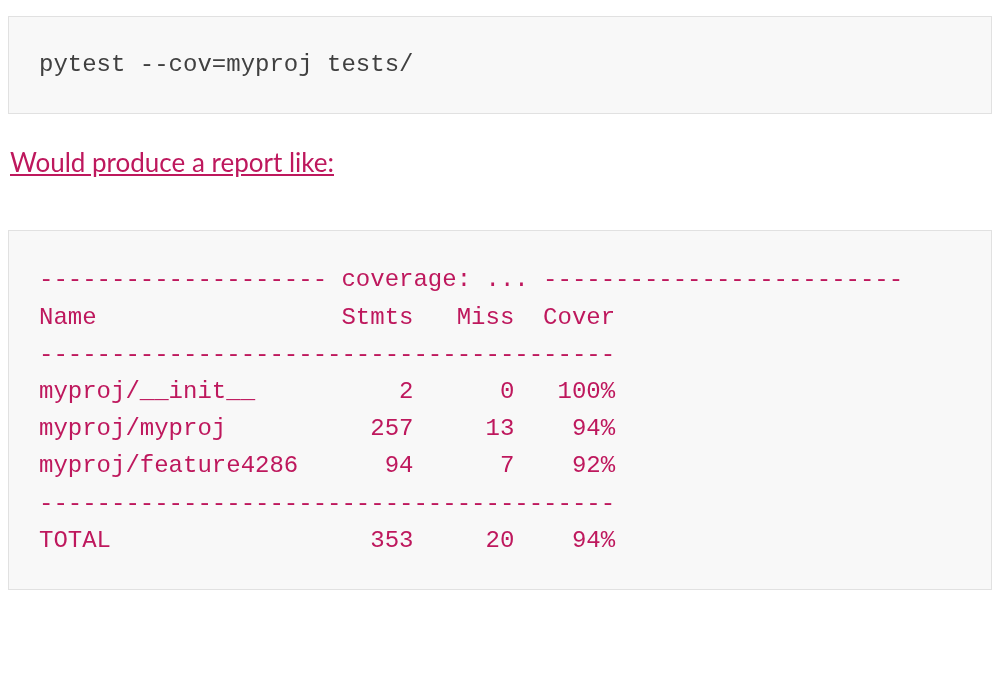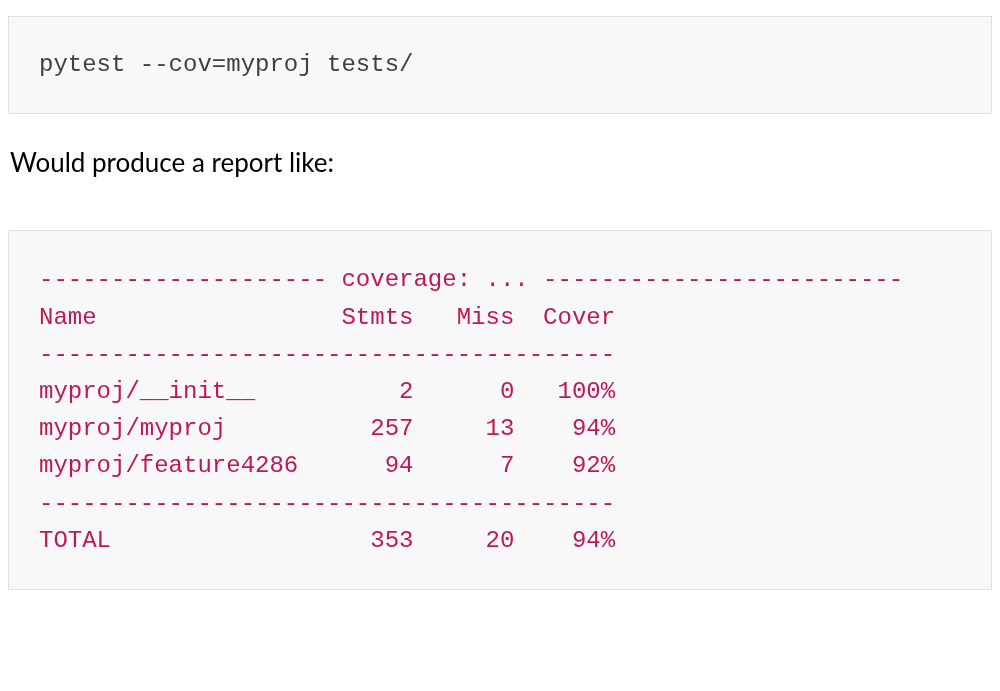--- a/index.html
+++ b/index.html
@@ -23,24 +23,25 @@
       padding: 30px 30px;
       margin-bottom: 30px;
       font-family: "SFMono-Regular", Consolas, "Liberation Mono", Menlo, monospace;
       font-size: 24px;
       color: #404040;
       line-height: 1.5;
       overflow-x: auto;
     }
     .description {
       font-size: 26px;
-      color: #000000;
+      color: #be185d;
       margin-bottom: 50px;
       padding-left: 2px;
       line-height: 1.4;
+      text-decoration: underline;
     }
     .report-block {
       background: #f8f8f8;
       border: 1px solid #e1e1e1;
       padding: 30px 30px;
       font-family: "SFMono-Regular", Consolas, "Liberation Mono", Menlo, monospace;
       font-size: 24px;
       color: #be185d;
       line-height: 1.55;
       white-space: pre;

